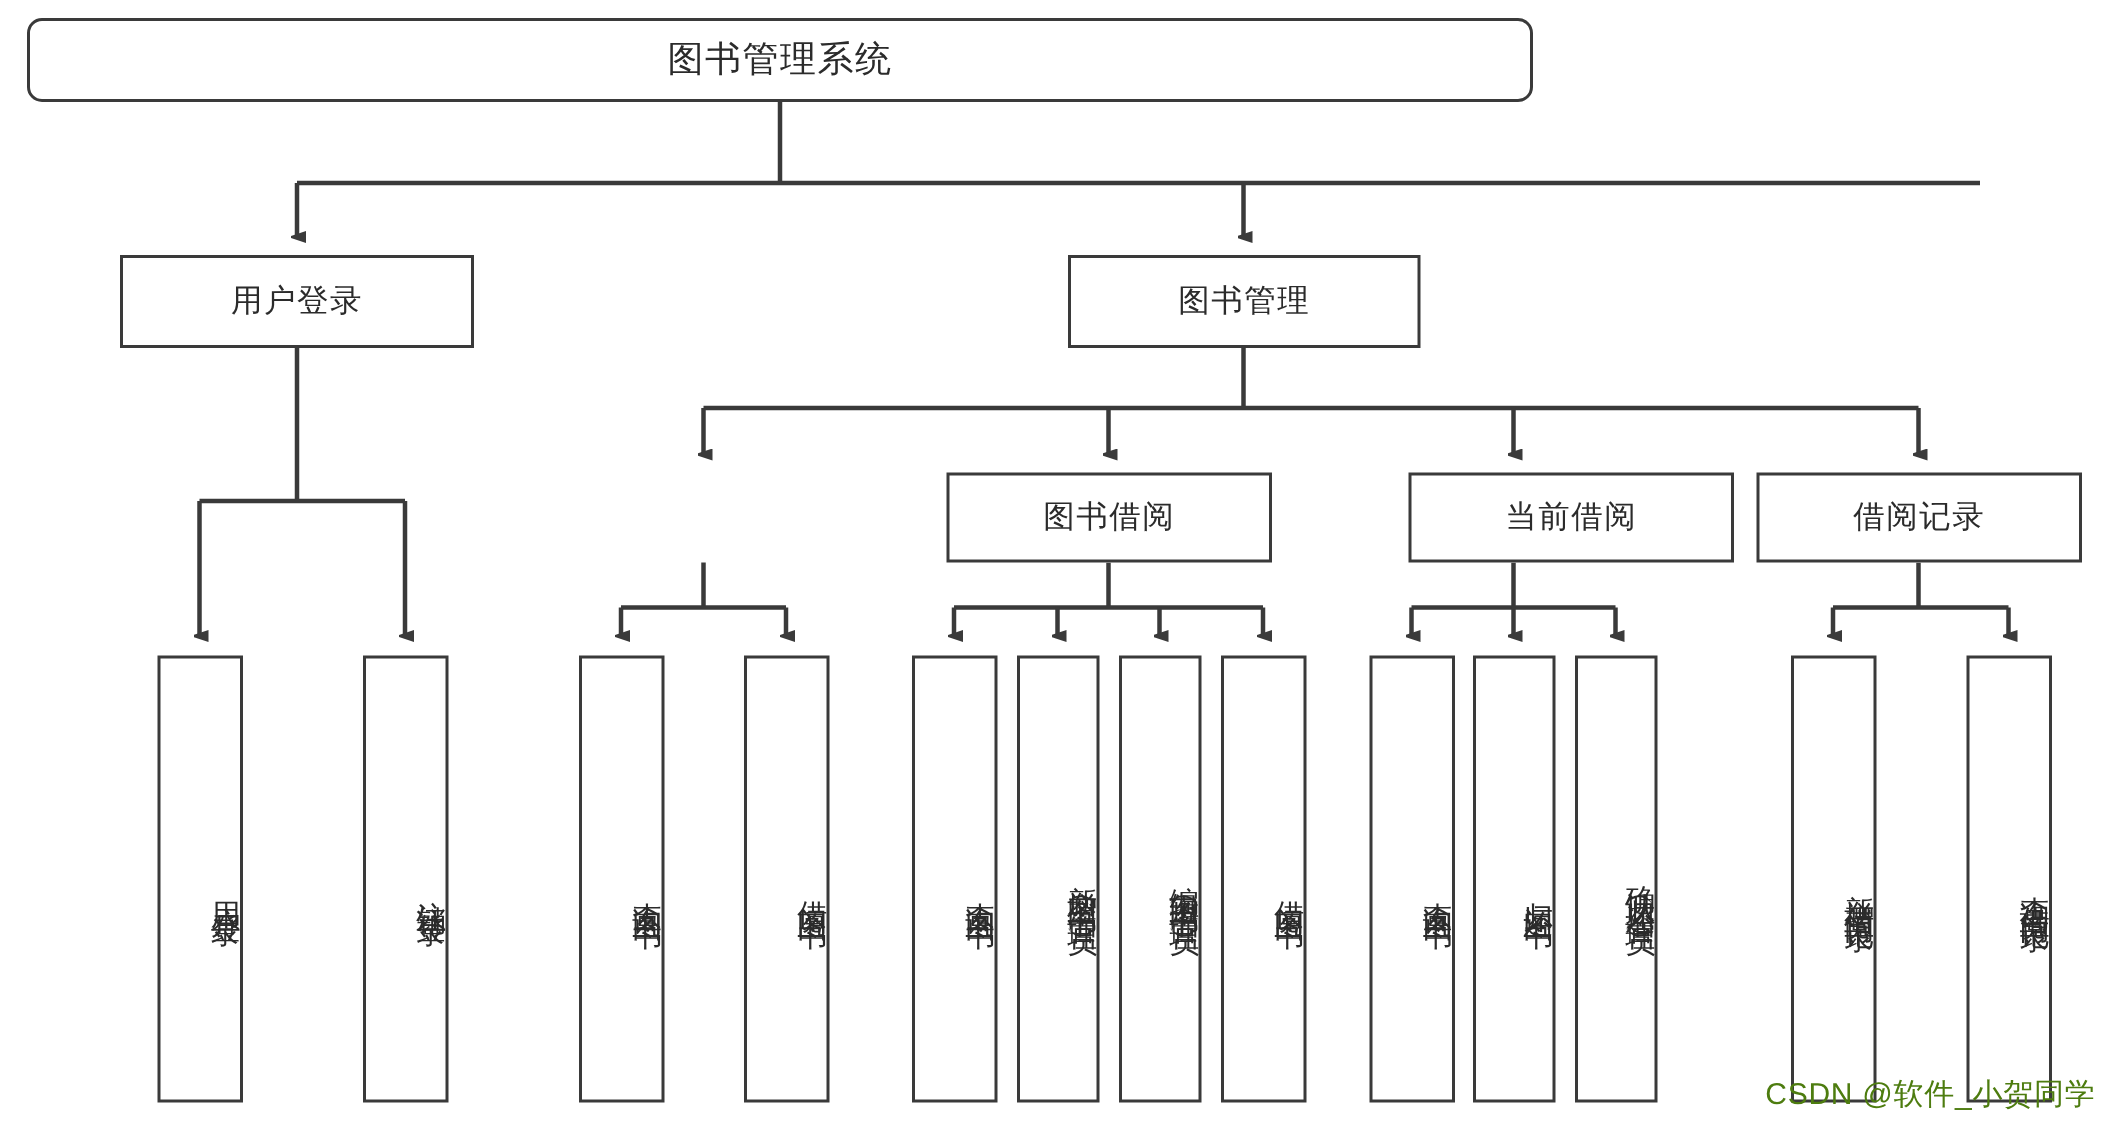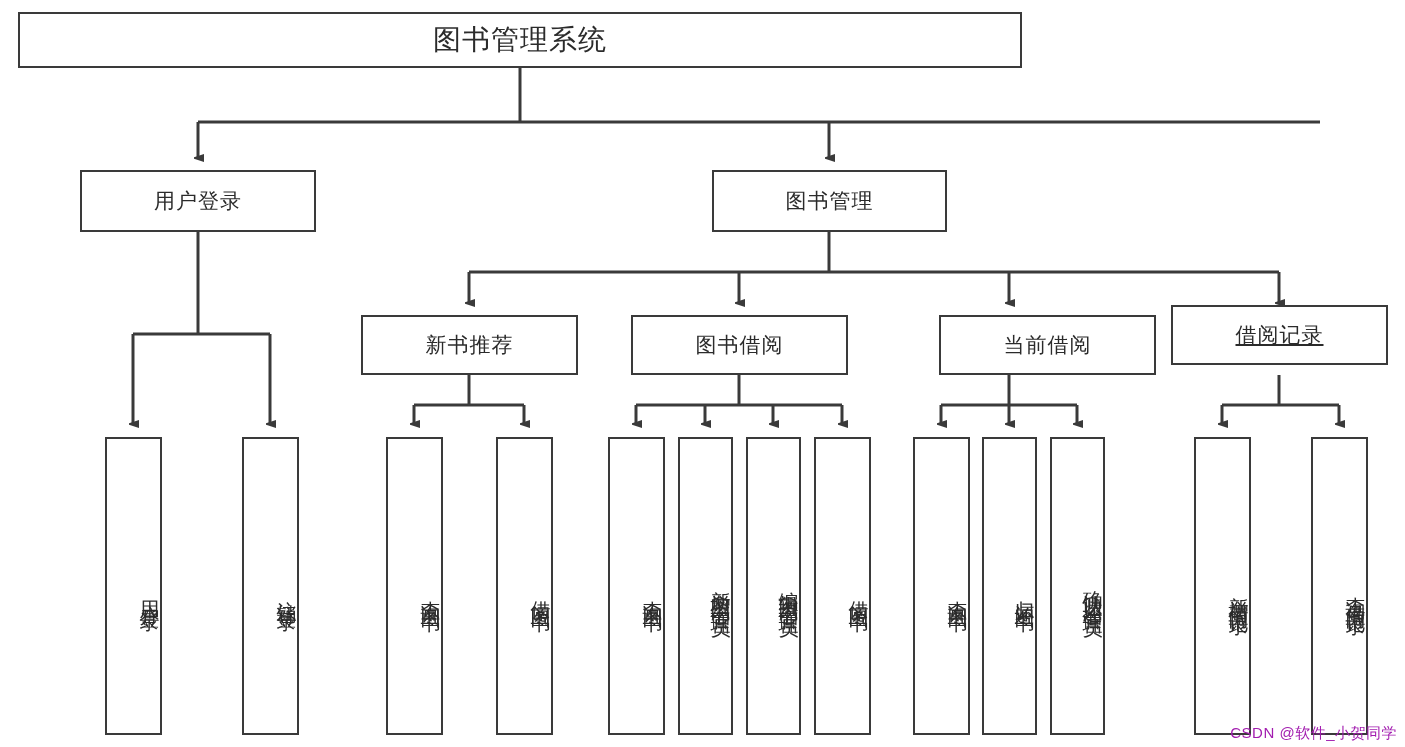--- a/index.html
+++ b/index.html
@@ -36,43 +36,44 @@
     justify-content: center;
     color: #2b2b2b;
     z-index: 3;
   }
   .node.horiz {
     font-size: 21px;
     letter-spacing: 1px;
     line-height: 1.1;
   }
   .node.root {
-    font-size: 28px;
+    font-size: 24px;
+    border-radius: 10px;
   }
   .node.vert {
     writing-mode: vertical-rl;
     text-orientation: upright;
     font-size: 20px;
     letter-spacing: 4px;
     padding-top: 14px;
     align-items: flex-start;
     justify-content: center;
     line-height: 1.05;
   }
   .node.vert .vlabel {
     writing-mode: vertical-rl;
     text-orientation: upright;
     white-space: nowrap;
   }
   .watermark {
     position: absolute;
     right: 8px;
     bottom: 4px;
-    font-size: 15px;
-    color: #a21caf;
+    font-size: 20px;
+    color: #4d7c0f;
     letter-spacing: 0.5px;
     z-index: 5;
     white-space: nowrap;
   }
 </style>
 </head>
 <body>
 
 <div id="diagram-root">
 
@@ -145,30 +146,27 @@
     <span>图书管理系统</span>
   </div>
 
   <div class="node horiz" style="left:80px; top:170px; width:236px; height:62px;">
     <span>用户登录</span>
   </div>
   <div class="node horiz" style="left:712px; top:170px; width:235px; height:62px;text-align:center;">
     <span>图书管理</span>
   </div>
 
-  <div class="node horiz" style="left:361px; top:315px; width:217px; height:60px;">
-    <span>新书推荐</span>
-  </div>
   <div class="node horiz" style="left:631px; top:315px; width:217px; height:60px;text-align:right;">
     <span>图书借阅</span>
   </div>
   <div class="node horiz" style="left:901px; top:315px; width:217px; height:60px;margin-left:38px;">
     <span>当前借阅</span>
   </div>
-  <div class="node horiz" style="left:1171px; top:305px; width:217px; height:60px;text-decoration:underline;">
+  <div class="node horiz" style="left:1171px; top:315px; width:217px; height:60px;">
     <span>借阅记录</span>
   </div>
 
   <div class="node vert" style="left:105px; top:437px; width:57px; height:298px;">
     <span class="vlabel">用户登录</span>
   </div>
   <div class="node vert" style="left:242px; top:437px; width:57px; height:298px;">
     <span class="vlabel">注销登录</span>
   </div>
 

